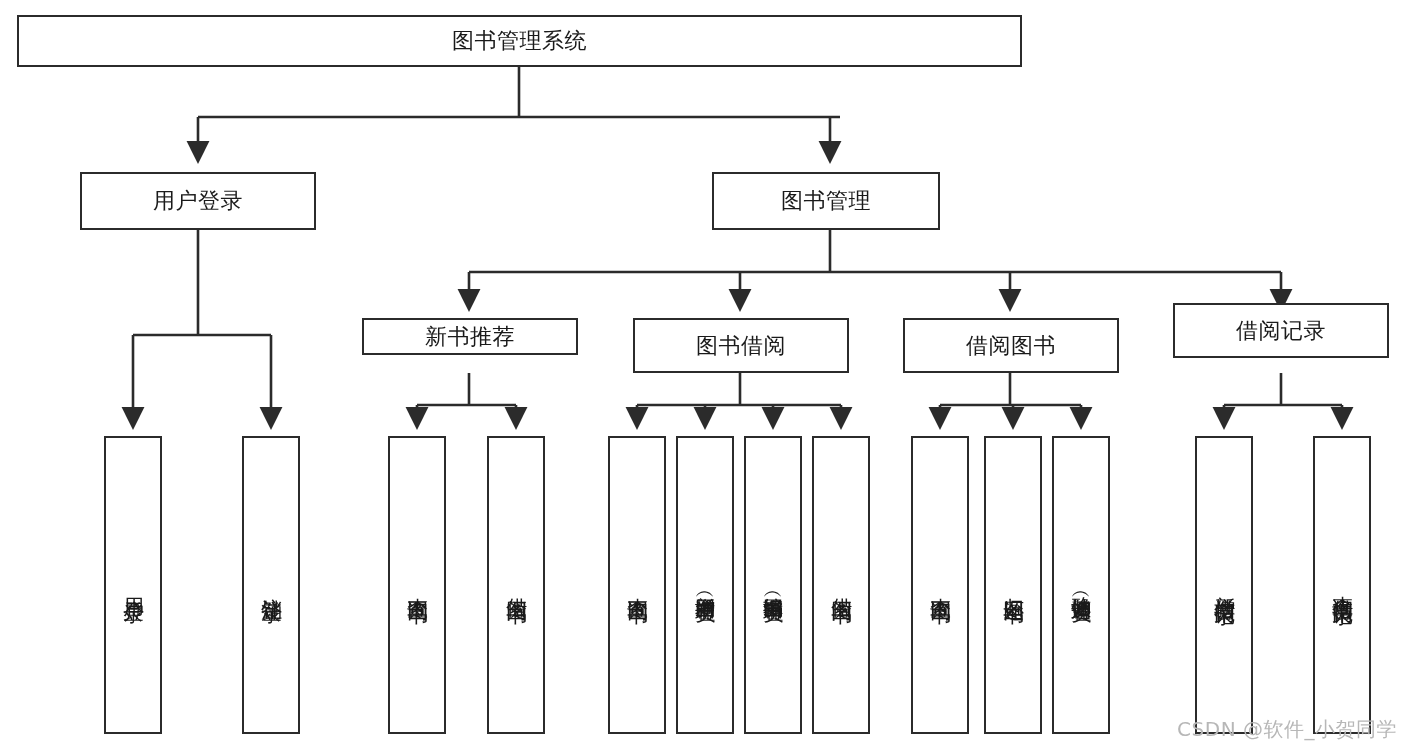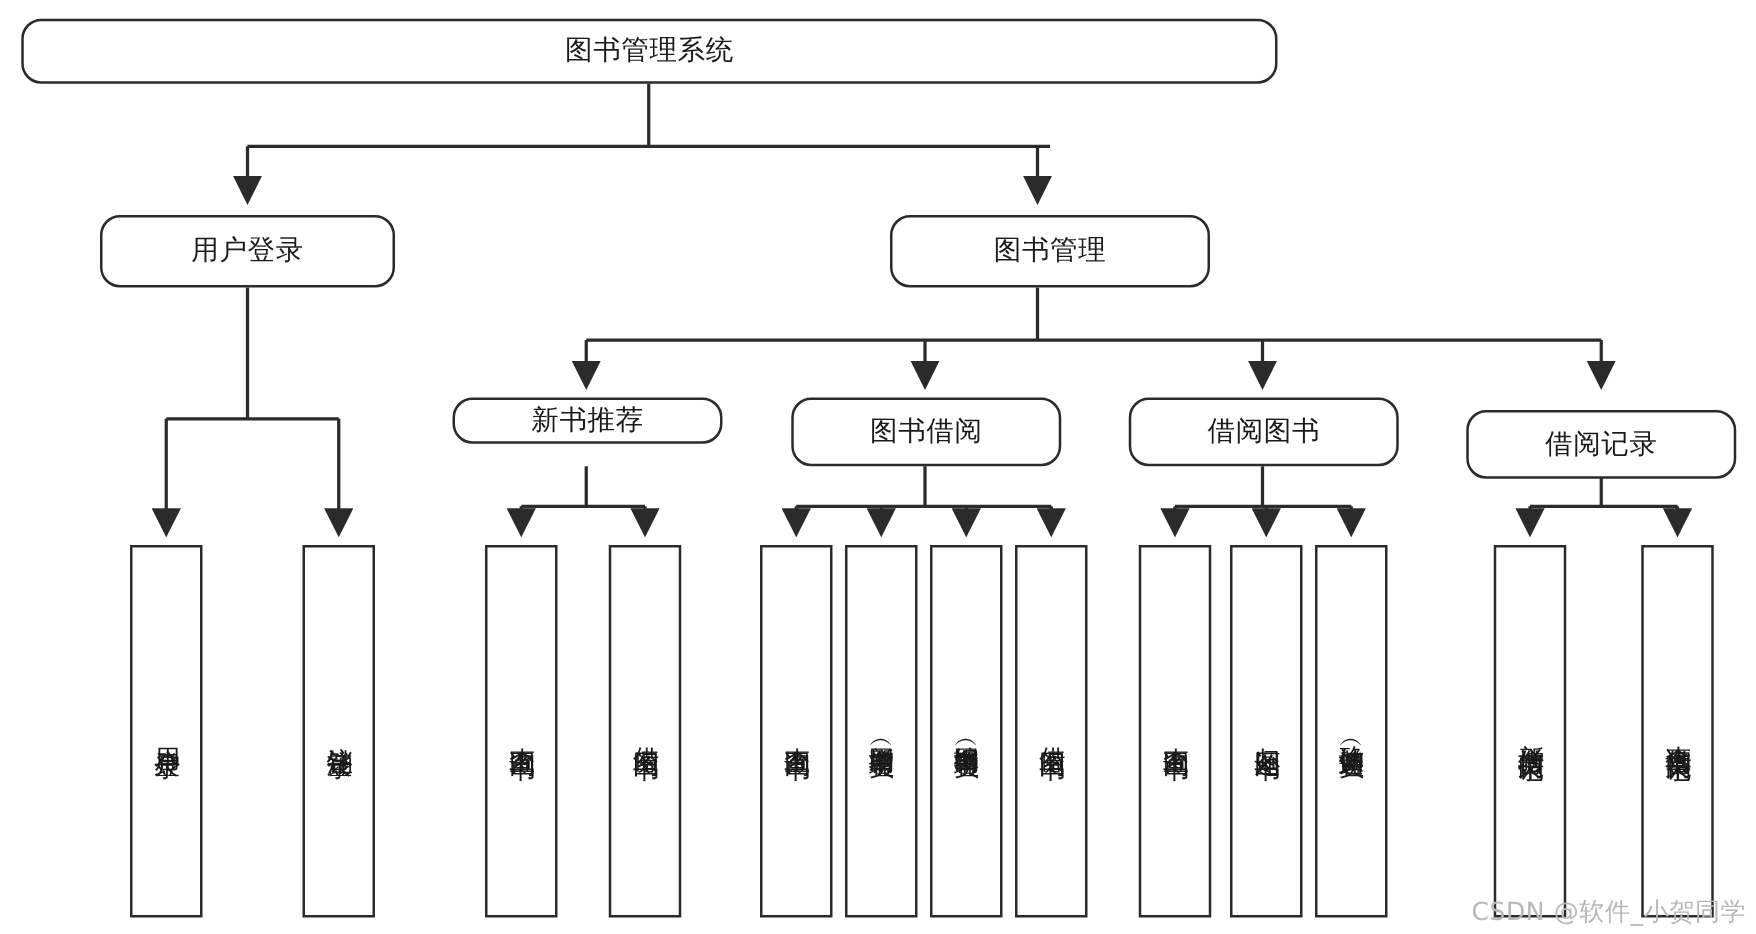--- a/index.html
+++ b/index.html
@@ -34,21 +34,20 @@
     display: flex;
     align-items: center;
     justify-content: center;
     text-align: center;
   }
   .node-h {
     font-size: 22px;
     line-height: 1.15;
     letter-spacing: 0.5px;
     white-space: nowrap;
-    border-radius: 16px;
   }
   .node-v {
     writing-mode: vertical-rl;
     text-orientation: upright;
     font-size: 21px;
     line-height: 1.32;
     letter-spacing: 2px;
     white-space: normal;
   }
   .node-v.tight {
@@ -124,34 +123,34 @@
     </g>
   </svg>
 
   <div class="node node-h" style="left: 17px; top: 15px; width: 1005px; height: 52px; border-color: rgb(43, 43, 43);">
     <span class="label">图书管理系统</span>
   </div>
 
   <div class="node node-h" style="left: 80px; top: 172px; width: 236px; height: 58px; border-color: rgb(43, 43, 43);">
     <span class="label">用户登录</span>
   </div>
-  <div class="node node-h" style="left: 712px; top: 172px; width: 256px; height: 58px; border-color: rgb(43, 43, 43);">
+  <div class="node node-h" style="left: 712px; top: 172px; width: 228px; height: 58px; border-color: rgb(43, 43, 43);">
     <span class="label">图书管理</span>
   </div>
 
   <div class="node node-h" style="left: 362px; top: 318px; width: 216px; height: 37px; border-color: rgb(43, 43, 43);">
     <span class="label">新书推荐</span>
   </div>
   <div class="node node-h" style="left: 633px; top: 318px; width: 216px; height: 55px; border-color: rgb(43, 43, 43);">
     <span class="label">图书借阅</span>
   </div>
   <div class="node node-h" style="left: 903px; top: 318px; width: 216px; height: 55px; border-color: rgb(43, 43, 43);">
     <span class="label">借阅图书</span>
   </div>
-  <div class="node node-h" style="left: 1173px; top: 328px; width: 216px; height: 55px; border-color: rgb(43, 43, 43);">
+  <div class="node node-h" style="left: 1173px; top: 303px; width: 216px; height: 55px; border-color: rgb(43, 43, 43);">
     <span class="label">借阅记录</span>
   </div>
 
   <div class="node node-v" style="left: 104px; top: 436px; width: 58px; height: 298px; border-color: rgb(43, 43, 43);">
     <span class="label">用户登录</span>
   </div>
   <div class="node node-v" style="left: 242px; top: 436px; width: 58px; height: 298px; border-color: rgb(43, 43, 43);">
     <span class="label">注销登录</span>
   </div>
   <div class="node node-v" style="left: 388px; top: 436px; width: 58px; height: 298px; border-color: rgb(43, 43, 43);">

